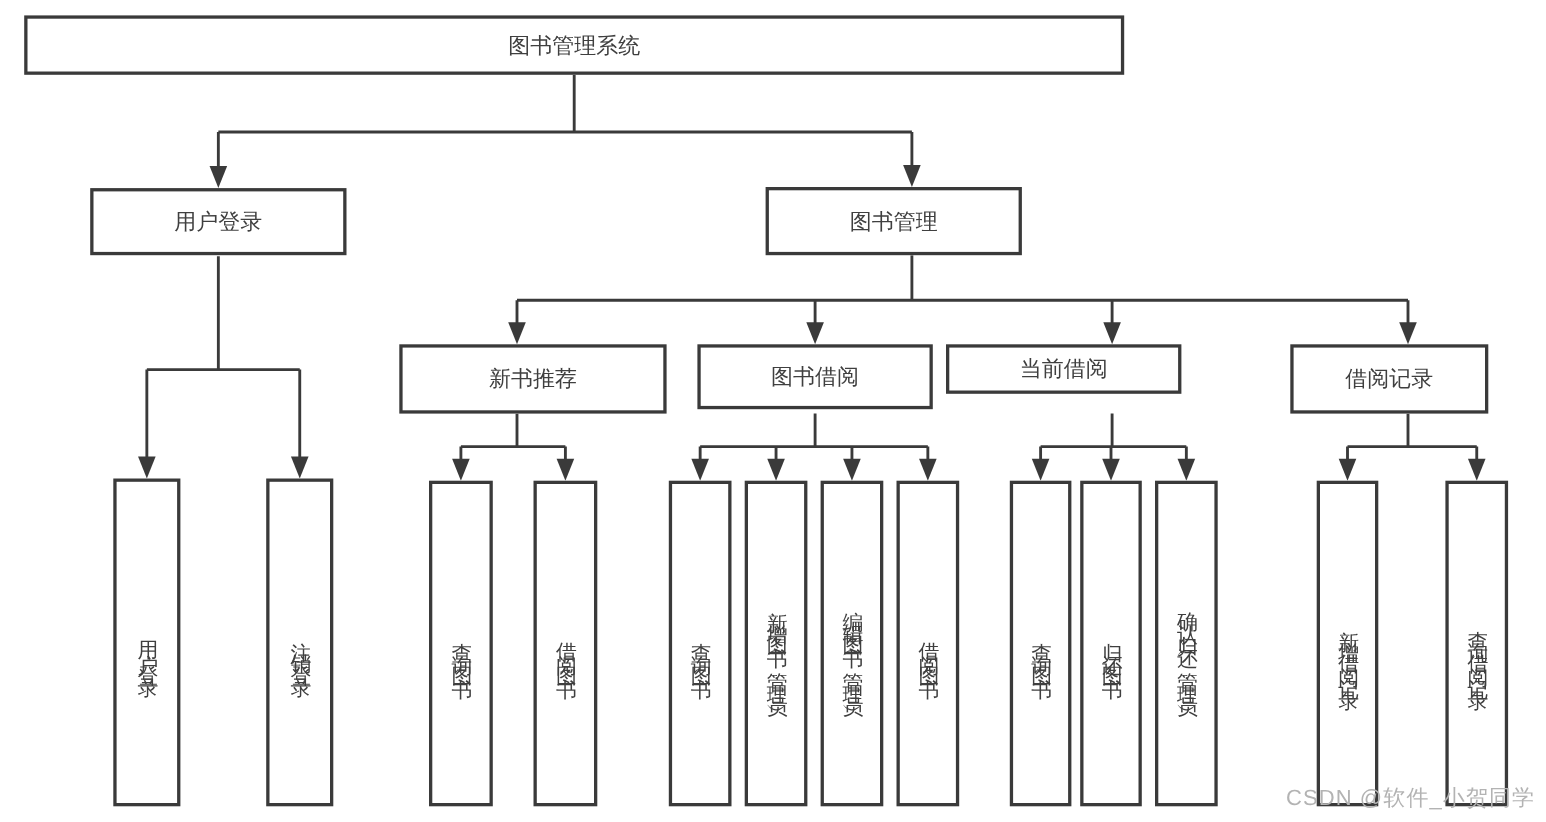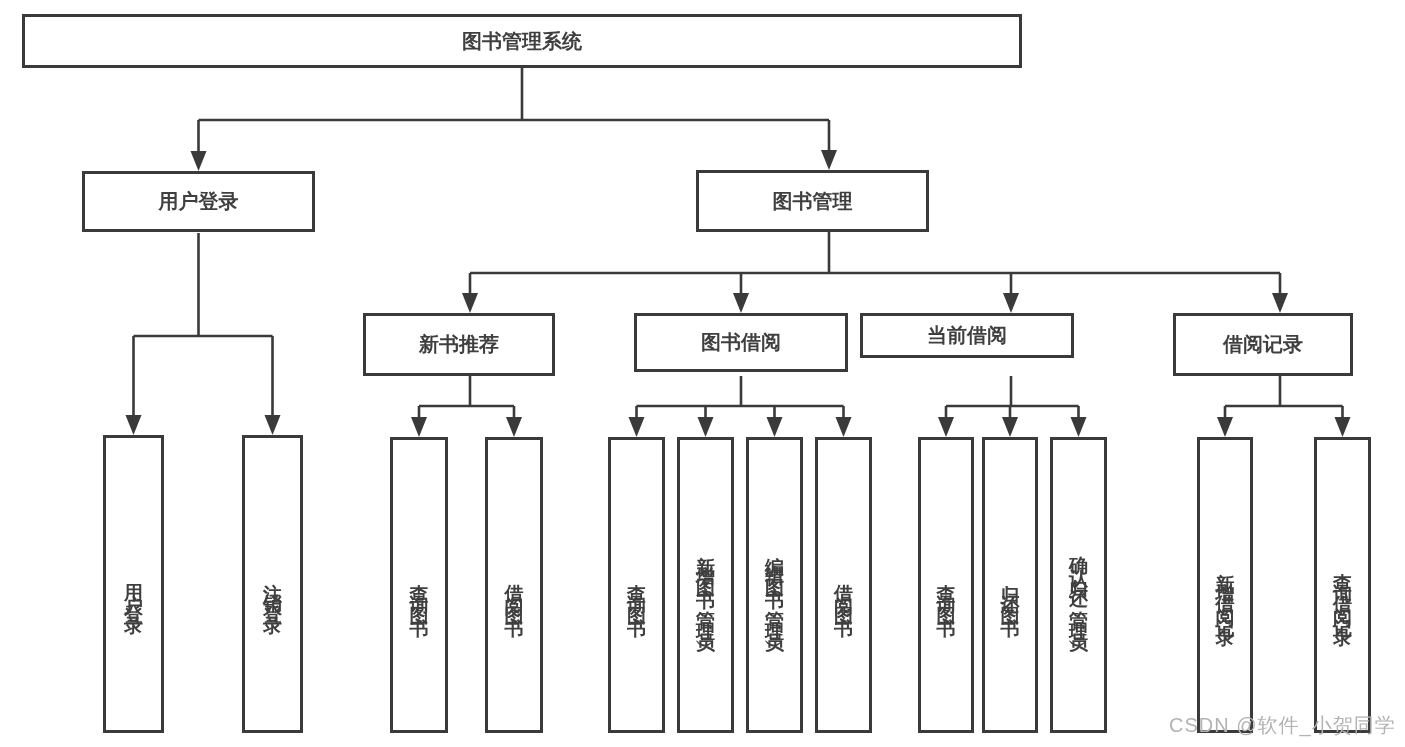--- a/index.html
+++ b/index.html
@@ -22,21 +22,20 @@
   svg.connectors path{stroke:var(--line);stroke-width:2.6;fill:none;}
   svg.connectors polygon{fill:var(--line);stroke:none;}
   .node{
     position:absolute;
     background:var(--box_fill);
     border:3px solid var(--line);
     display:flex;align-items:center;justify-content:center;
     color:var(--text);
     font-size:20px;
     z-index:2;
-    font-weight:bold;
   }
   .node.vert{font-size:19px;}
   .node.vert span{
     writing-mode:vertical-rl;
     text-orientation:mixed;
     letter-spacing:11px;
     margin-bottom:-11px;
     white-space:nowrap;
   }
   .watermark{
@@ -96,21 +95,21 @@
     <span>图书管理系统</span>
   </div>
 
   <div class="node" style="left:82px;top:171px;width:233px;height:61px">
     <span>用户登录</span>
   </div>
   <div class="node" style="left:696px;top:170px;width:233px;height:62px">
     <span>图书管理</span>
   </div>
 
-  <div class="node" style="left:363px;top:313px;width:192px;height:63px">
+  <div class="node" style="left:363px;top:313px;width:243px;height:63px">
     <span>新书推荐</span>
   </div>
   <div class="node" style="left:634px;top:313px;width:214px;height:59px">
     <span>图书借阅</span>
   </div>
   <div class="node" style="left:860px;top:313px;width:214px;height:45px">
     <span>当前借阅</span>
   </div>
   <div class="node" style="left:1173px;top:313px;width:180px;height:63px">
     <span>借阅记录</span>

